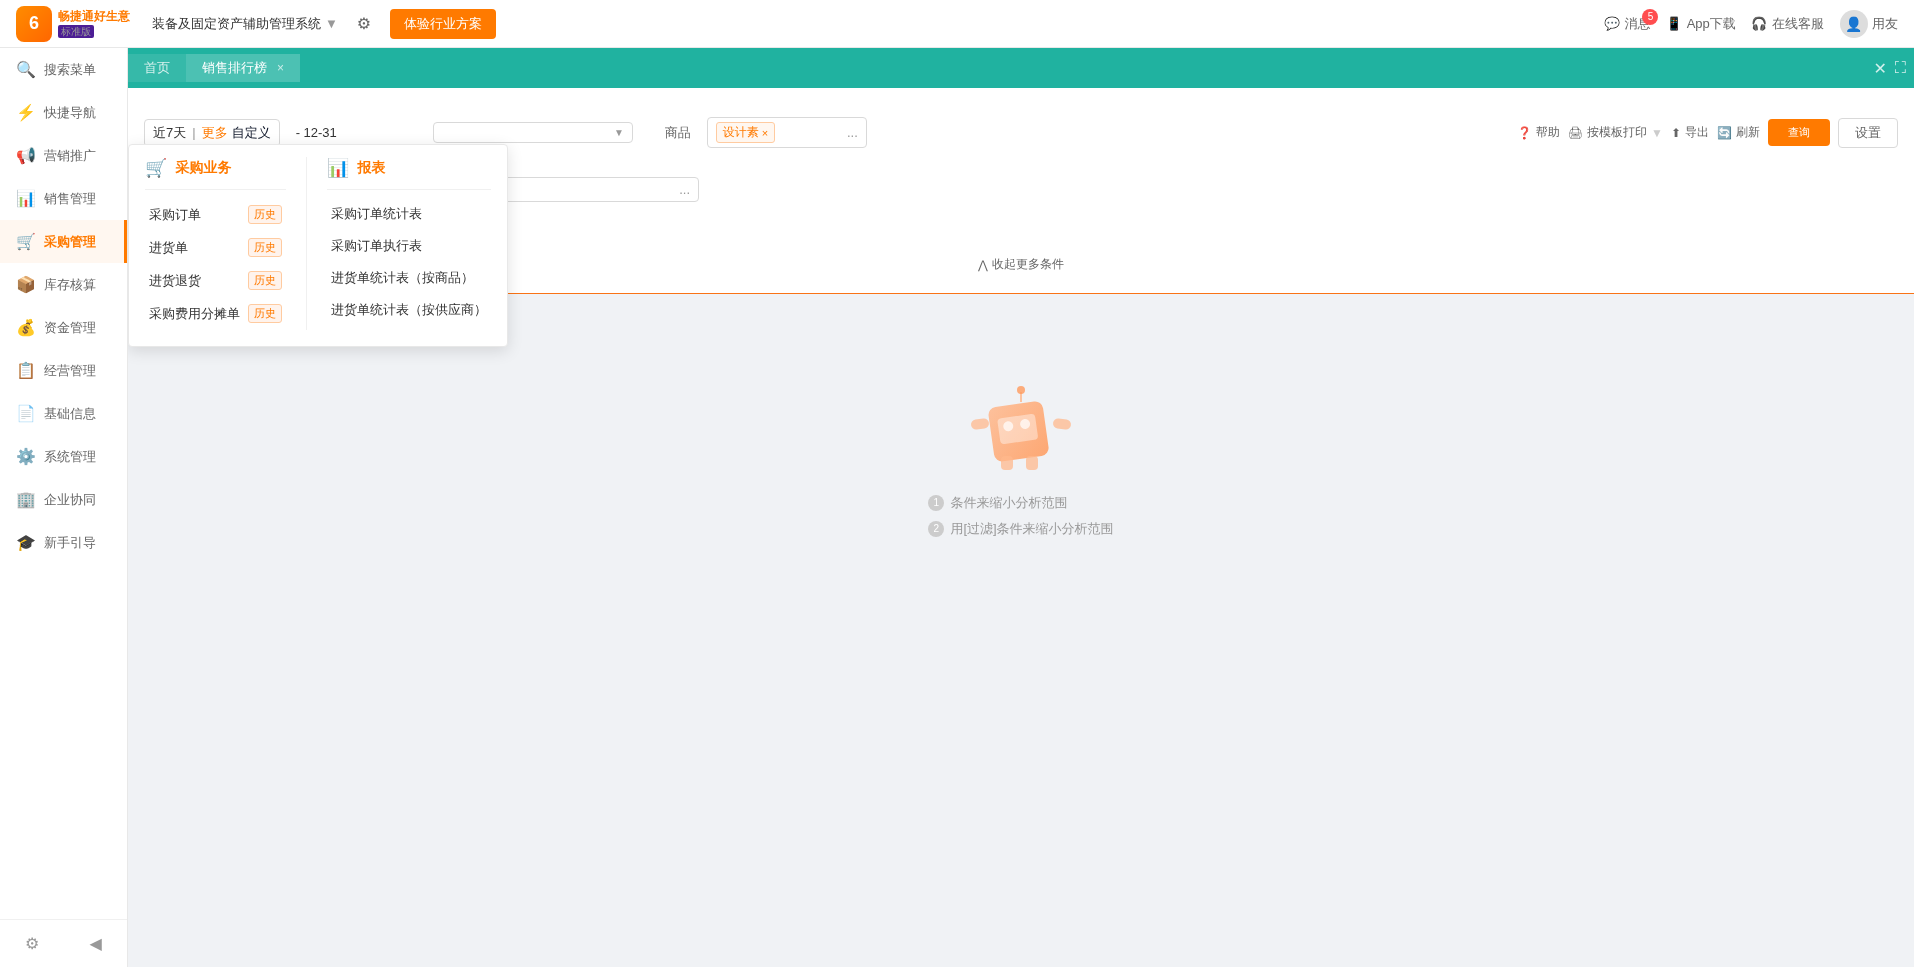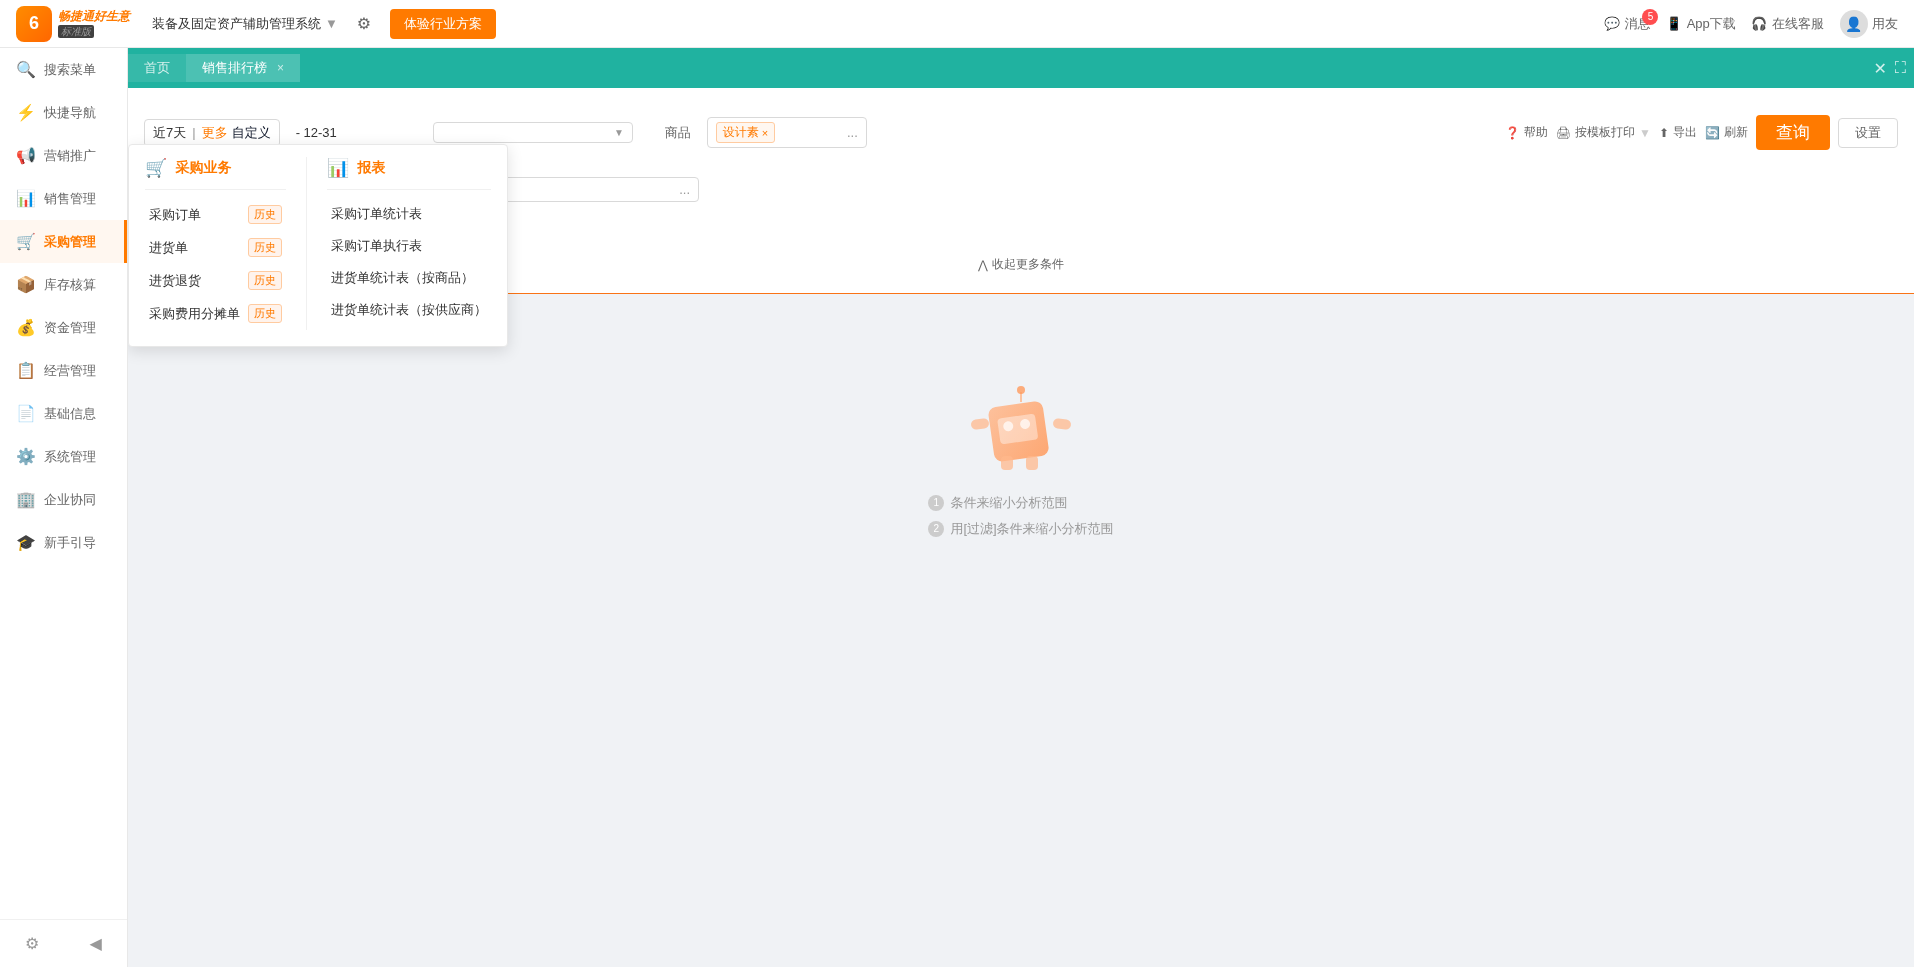--- a/index.html
+++ b/index.html
@@ -9,23 +9,23 @@
     .app-container { display: flex; flex-direction: column; height: 967px; width: 1914px; }
     .top-bar { height: 48px; background: #fff; display: flex; align-items: center; padding: 0 16px; border-bottom: 1px solid #e8e8e8; flex-shrink: 0; }
     .sidebar { width: 128px; background: #fff; border-right: 1px solid #e8e8e8; display: flex; flex-direction: column; }
     .content-area { flex: 1; display: flex; flex-direction: column; }
     .tab-bar { height: 40px; background: #20b2a0; display: flex; align-items: center; padding: 0; flex-shrink: 0; }
     .page-content { flex: 1; background: #f0f2f5; padding: 0; position: relative; overflow: hidden; }
 
     
     .logo-area { display: flex; align-items: center; width: 128px; flex-shrink: 0; }
     .logo-icon { width: 36px; height: 36px; background: linear-gradient(135deg, #ff8c00, #ff6600); border-radius: 8px; display: flex; align-items: center; justify-content: center; color: white; font-size: 18px; font-weight: bold; }
-    .logo-text { margin-left: 6px; font-size: 11px; color: #666; line-height: 1.3; font-style: italic; }
+    .logo-text { margin-left: 6px; font-size: 11px; color: #666; line-height: 1.3; }
     .logo-text .line1 { color: #ff7a00; font-weight: bold; font-size: 12px; }
-    .logo-badge { font-size: 10px; color: #999; background: #404040; border-radius: 2px; padding: 1px 3px; }
+    .logo-badge { font-size: 10px; color: #999; background: #4c1d95; border-radius: 2px; padding: 1px 3px; }
 
     .top-nav { display: flex; align-items: center; flex: 1; }
     .system-title { font-size: 13px; color: #333; margin-left: 8px; }
     .system-title-arrow { color: #999; margin: 0 4px; cursor: pointer; }
     .gear-btn { width: 28px; height: 28px; border: none; background: none; cursor: pointer; color: #666; font-size: 16px; margin-left: 8px; }
     .industry-btn { background: #ff7a00; color: white; border: none; border-radius: 4px; padding: 6px 14px; font-size: 13px; cursor: pointer; margin-left: 12px; }
 
     .top-right { display: flex; align-items: center; gap: 16px; margin-left: auto; }
     .top-right-item { display: flex; align-items: center; gap: 4px; color: #666; font-size: 13px; cursor: pointer; position: relative; }
     .badge { background: #ff4d4f; color: white; border-radius: 10px; font-size: 10px; padding: 0 4px; min-width: 16px; height: 16px; display: flex; align-items: center; justify-content: center; position: absolute; top: -6px; right: -8px; }
@@ -46,21 +46,21 @@
     .tab-bar-right { margin-left: auto; display: flex; align-items: center; gap: 8px; padding-right: 8px; }
     .tab-bar-right-btn { color: rgba(255,255,255,0.8); background: none; border: none; cursor: pointer; font-size: 16px; }
 
     
     .filter-area { background: white; padding: 12px 16px; display: flex; flex-direction: column; gap: 10px; border-bottom: 1px solid #f97316; }
     .filter-row { display: flex; align-items: center; gap: 16px; }
     .filter-tag { background: #fff7f0; border: 1px solid #ffcba0; border-radius: 3px; padding: 1px 6px; font-size: 12px; color: #ff7a00; display: flex; align-items: center; gap: 3px; }
     .filter-tag-close { cursor: pointer; color: #ff7a00; font-size: 11px; }
     .toolbar-right { margin-left: auto; display: flex; align-items: center; gap: 8px; }
     .toolbar-btn { display: flex; align-items: center; gap: 4px; color: #666; font-size: 12px; cursor: pointer; background: none; border: none; }
-    .btn-primary { background: #ff7a00; color: white; border: none; border-radius: 4px; padding: 6px 20px; font-size: 17px; cursor: pointer; }
+    .btn-primary { background: #ff7a00; color: white; border: none; border-radius: 4px; padding: 6px 20px; font-size: 11px; cursor: pointer; }
     .btn-secondary { background: white; color: #666; border: 1px solid #d9d9d9; border-radius: 4px; padding: 5px 16px; font-size: 13px; cursor: pointer; }
     .date-range { display: flex; align-items: center; gap: 4px; border: 1px solid #d9d9d9; border-radius: 4px; padding: 4px 8px; font-size: 13px; background: white; cursor: pointer; }
     .collapse-btn { display: flex; align-items: center; gap: 4px; color: #666; font-size: 12px; cursor: pointer; justify-content: center; padding: 8px; }
 
     
     .select-box { display: flex; align-items: center; gap: 4px; border: 1px solid #d9d9d9; border-radius: 4px; padding: 4px 8px; font-size: 13px; background: white; cursor: pointer; min-width: 120px; color: #333; }
     .select-arrow { color: #999; margin-left: auto; font-size: 10px; }
 
     
     .empty-state { display: flex; flex-direction: column; align-items: center; justify-content: center; flex: 1; padding: 80px 0; }

